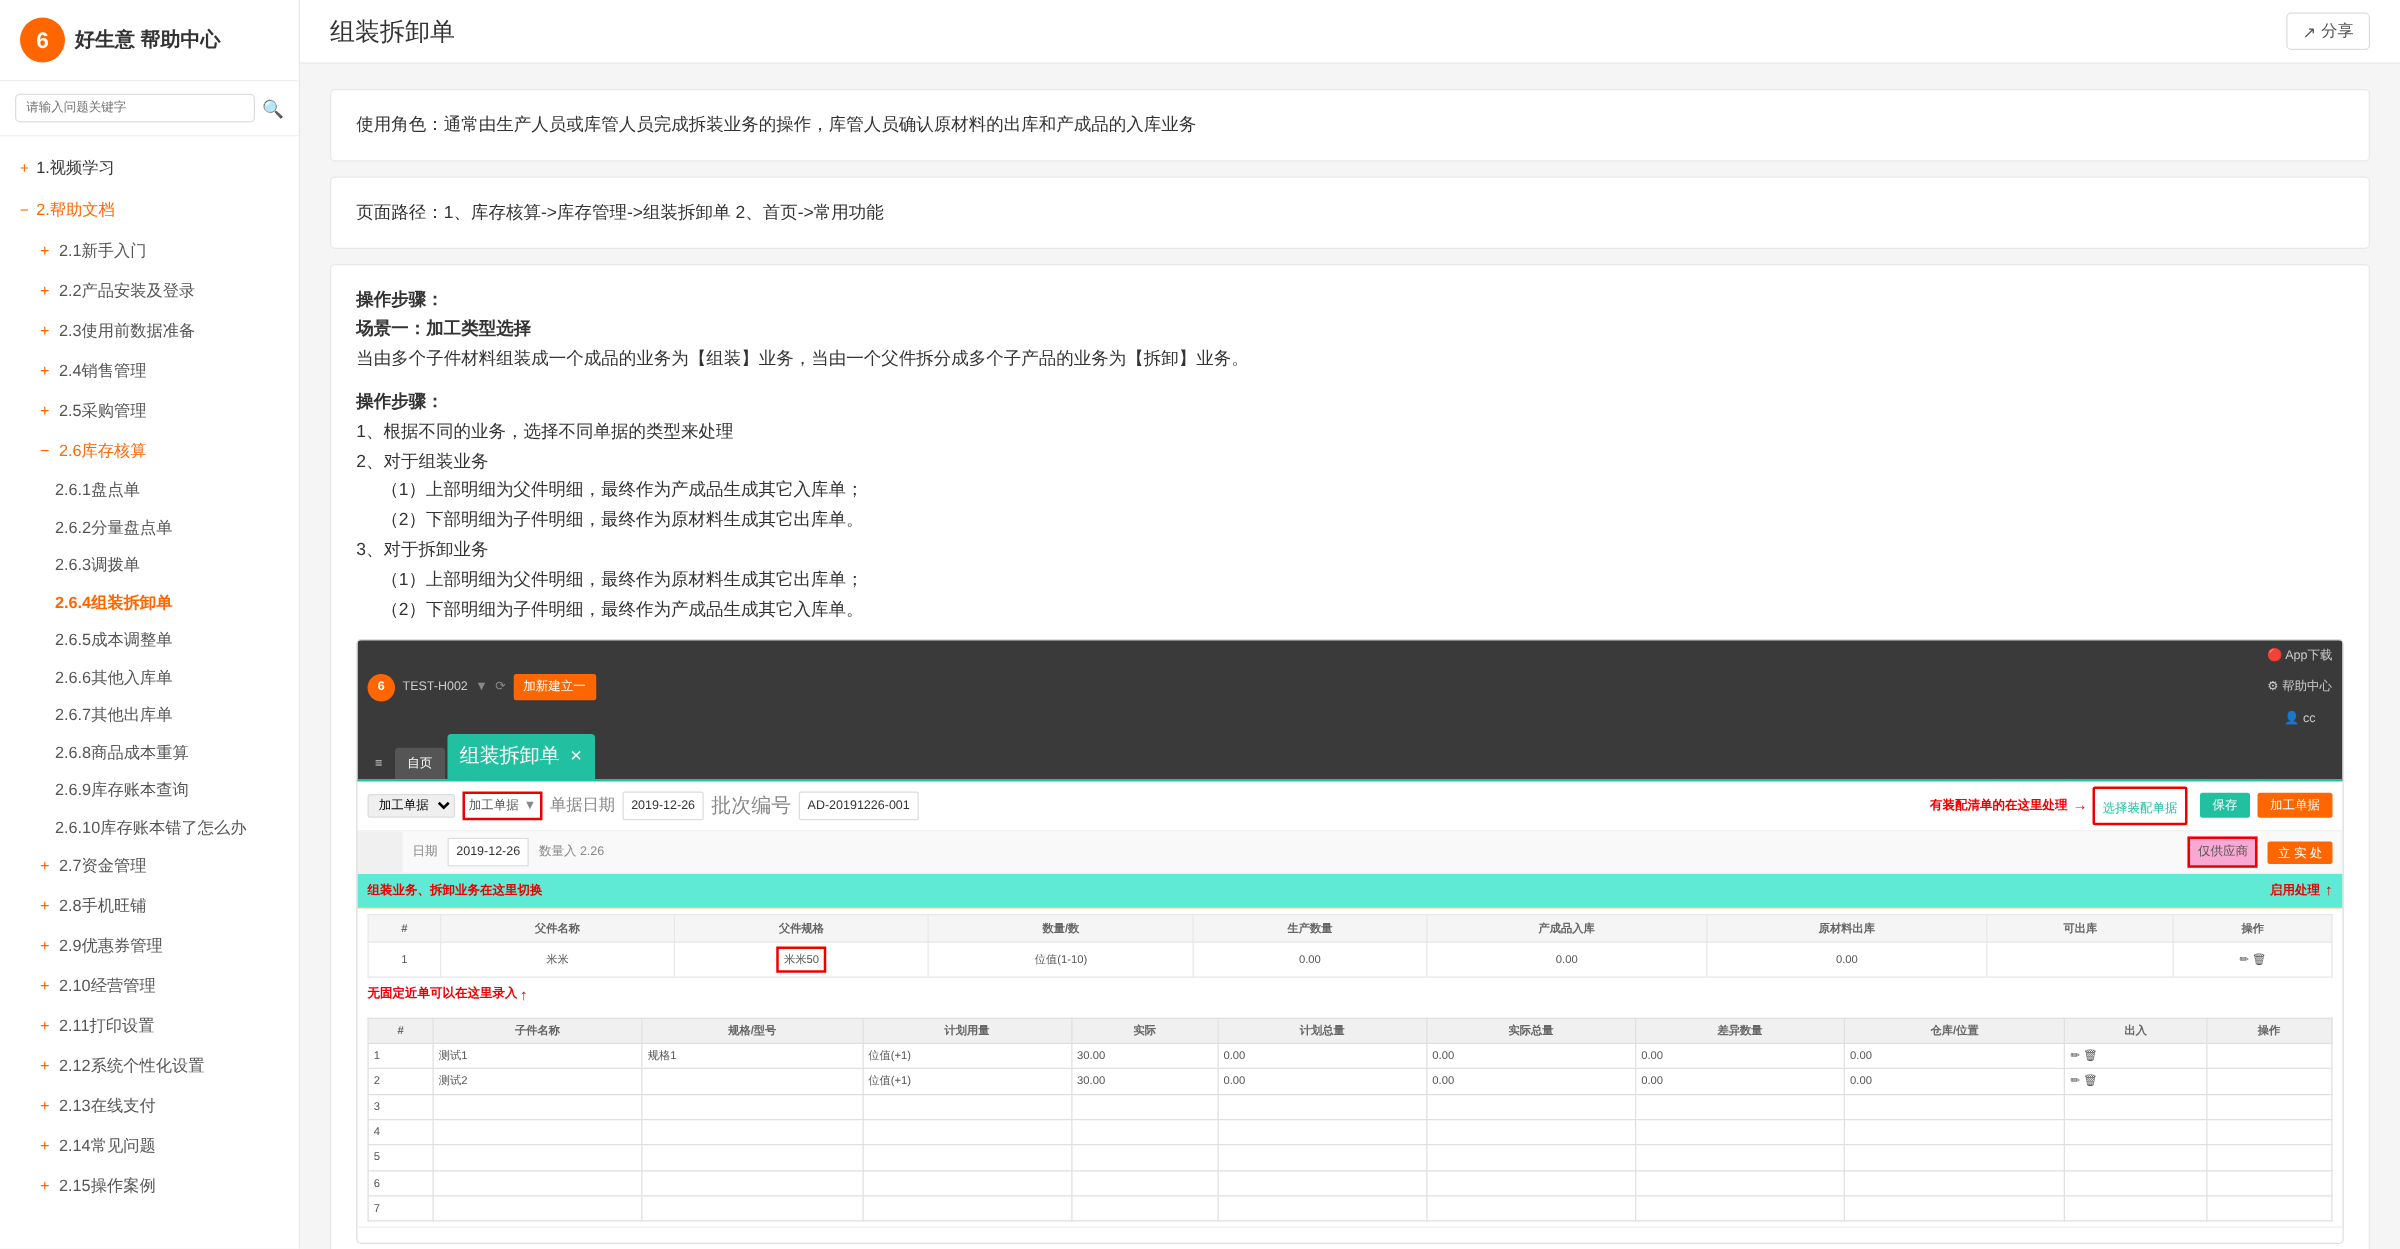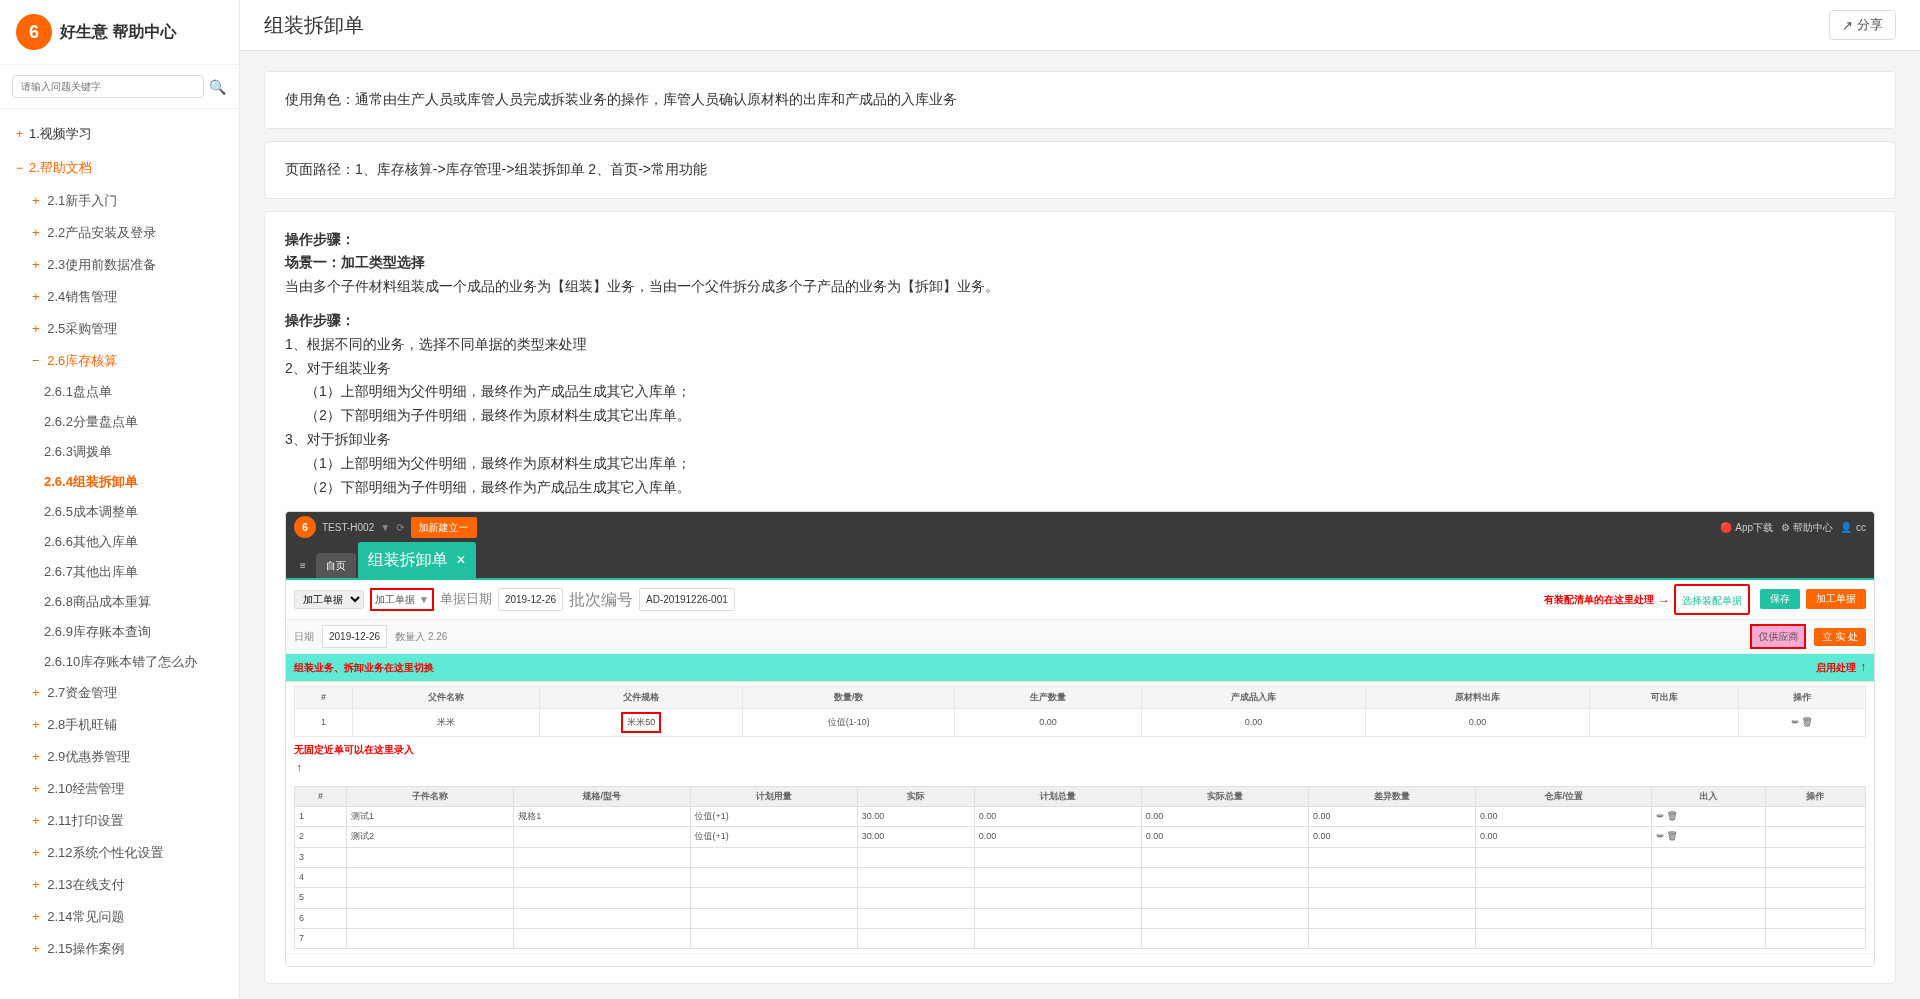--- a/index.html
+++ b/index.html
@@ -374,21 +374,21 @@
       <div class="screenshot-mockup">
 
         <div style="background:#3a3a3a; padding:4px 8px; display:flex; align-items:center; justify-content:space-between; font-size:10px; color:#ccc;">
           <div style="display:flex; align-items:center; gap:6px;">
             <div class="mock-logo-sm">6</div>
             <span>TEST-H002</span>
             <span style="color:#888;">▼</span>
             <span style="color:#888;">⟳</span>
             <span style="background:#f60; color:#fff; padding:2px 8px; border-radius:2px; font-size:10px;">加新建立一</span>
           </div>
-          <div style="display:flex; align-items:center; gap:8px; font-size:10px; color:#ccc;">
+          <div style="display:flex; align-items:center; gap:8px; font-size:10px; color:#ccc;flex-direction:column;">
             <span>🔴 App下载</span>
             <span>⚙ 帮助中心</span>
             <span>👤 cc</span>
           </div>
         </div>
 
         <div style="background:#3a3a3a; display:flex; align-items:flex-end; padding:0 8px; border-bottom:2px solid #20c0a0;">
           <div style="display:flex; gap:2px; align-items:flex-end; margin-right:4px;">
             <div style="color:#ccc; font-size:10px; padding:4px 6px; cursor:pointer; display:flex; align-items:center; gap:3px;">
               <span>≡</span>
@@ -422,21 +422,21 @@
             <span style="color:#e00; font-size:10px; font-weight:bold;">有装配清单的在这里处理</span>
             <span style="color:#e00; font-size:12px;">→</span>
             <div style="border:2px solid #e00; padding:2px 6px; border-radius:2px; background:#fff;">
               <span style="font-size:10px; color:#20c0a0;">选择装配单据</span>
             </div>
           </div>
           <button style="background:#20c0a0; color:#fff; border:none; padding:3px 10px; border-radius:2px; font-size:10px; cursor:pointer; margin-left:4px;">保存</button>
           <button style="background:#f60; color:#fff; border:none; padding:3px 10px; border-radius:2px; font-size:10px; cursor:pointer;">加工单据</button>
         </div>
 
-        <div style="background:#f9f9f9; padding:4px 8px; border-bottom:1px solid #eee; display:flex; align-items:center; gap:8px; font-size:10px;">
+        <div style="background:#f9f9f9; padding:4px 8px; border-bottom:1px solid #eee; display:flex; align-items:center; gap:8px; font-size:10px;margin-left:36px;">
           <span style="color:#888;">日期</span>
           <span style="border:1px solid #ddd; padding:2px 6px; background:#fff;">2019-12-26</span>
           <span style="color:#888;">数量入 2.26</span>
           <div style="flex:1;"></div>
           <div style="display:flex; align-items:center; gap:4px;">
             <span style="border:2px solid #e00; padding:2px 6px; background:#f9a8d4; font-size:10px; color:#555;">仅供应商</span>
           </div>
           <button style="background:#f60; color:#fff; border:none; padding:2px 8px; border-radius:2px; font-size:10px; cursor:pointer;">立 实 处</button>
         </div>
 
@@ -476,21 +476,21 @@
                   <td>0.00</td>
                   <td>0.00</td>
                   <td>0.00</td>
                   <td></td>
                   <td>✏ 🗑</td>
                 </tr>
               </tbody>
             </table>
           </div>
 
-          <div style="padding:0 8px 3px 8px; display:flex; justify-content:flex-start;flex-direction:column;">
+          <div style="padding:0 8px 3px 8px; display:flex; justify-content:flex-start;">
             <span style="color:#e00; font-size:10px; font-weight:bold;">无固定近单可以在这里录入</span>
             <span style="color:#e00; font-size:12px; margin-left:2px;">↑</span>
           </div>
 
           <div style="padding:0 8px 4px 8px;">
             <table class="mock-sub-table">
               <thead>
                 <tr>
                   <th>#</th>
                   <th>子件名称</th>

